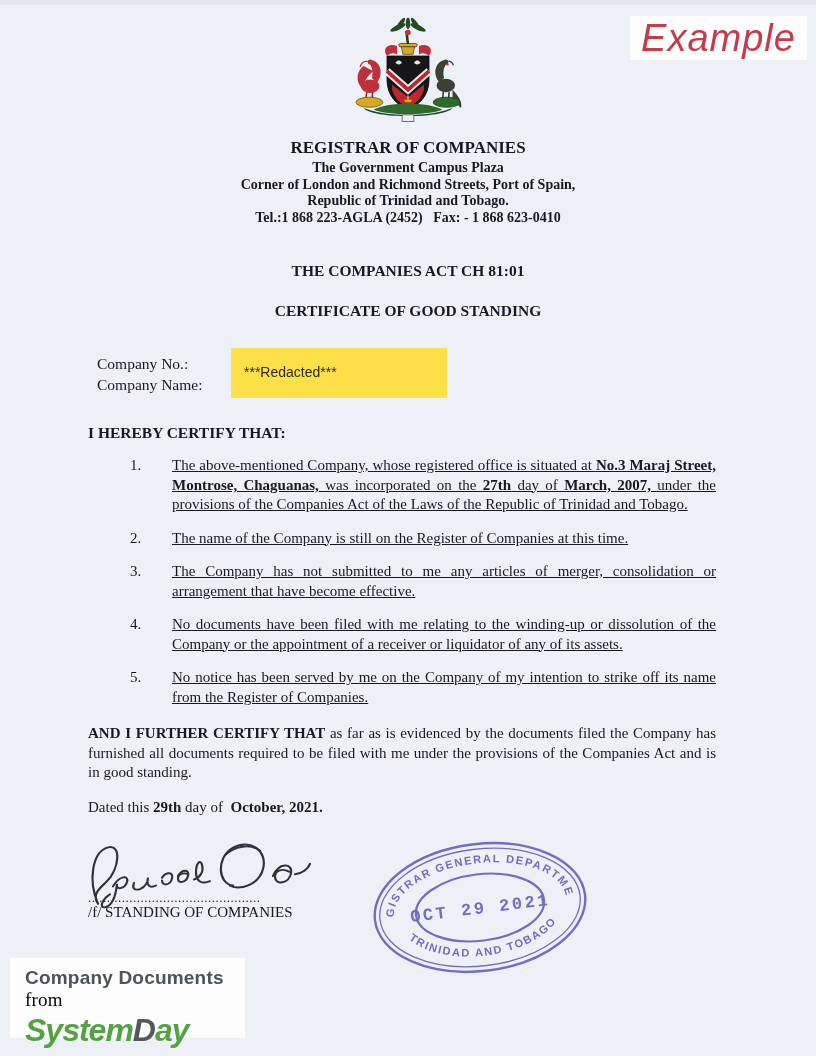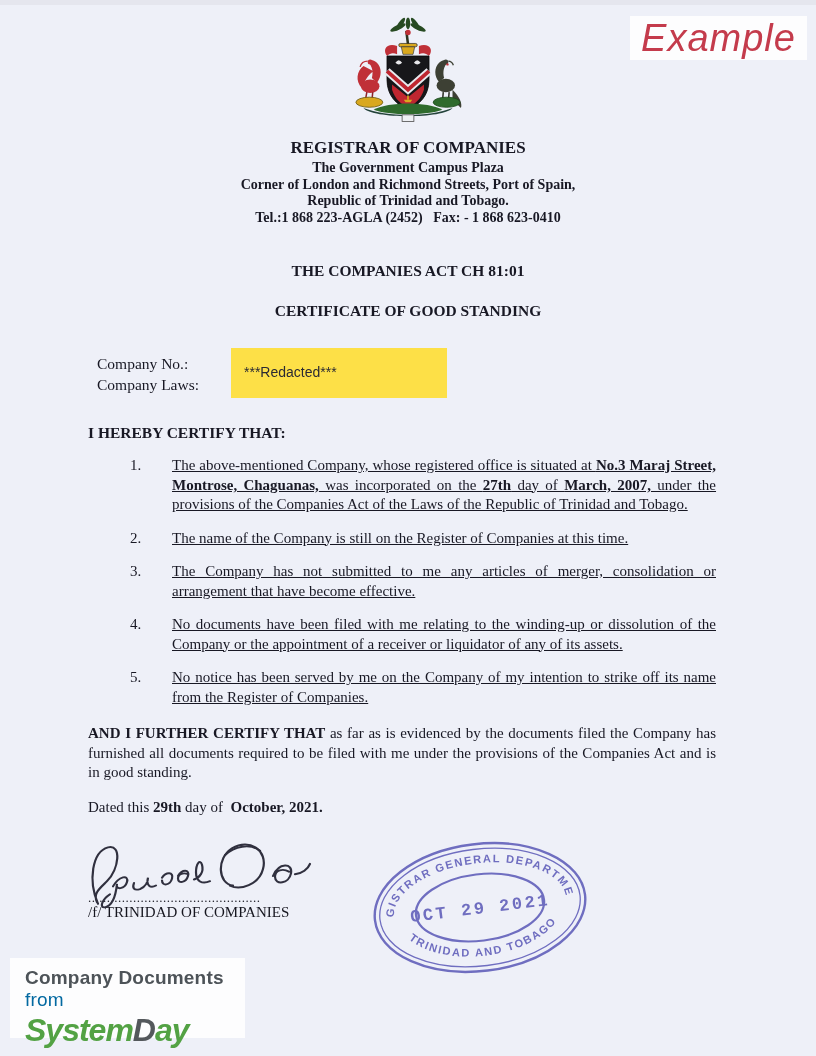--- a/index.html
+++ b/index.html
@@ -62,21 +62,21 @@
   .stamp-wrap svg { width:100%; height:100%; }
   .stamp-arc { font-family:"Liberation Sans", sans-serif; font-size:11px; letter-spacing:1.6px; font-weight:bold; }
   .stamp-date { font-family:"Liberation Mono", monospace; font-size:17px; letter-spacing:2.5px; font-weight:bold; }
 
   .footer-logo {
     position:absolute; left:10px; top:958px; width:235px; height:80px;
     background:#fdfdfe; padding:9px 0 0 15px;
     font-family:"Liberation Sans", sans-serif;
   }
   .fl-line1 { font-size:19px; color:#4d5358; font-weight:bold; letter-spacing:0.2px; }
-  .fl-line1 .lite { color:#0369a1; font-weight:normal; }
+  .fl-line1 .lite { color:#000000; font-weight:normal;font-family:Liberation Serif, serif; }
   .fl-brand { font-size:32px; font-style:italic; font-weight:bold; letter-spacing:-1px; margin-top:1px; }
   .fl-brand .g { color:#53a244; }
   .fl-brand .d { color:#54585c; }
 </style>
 </head>
 <body>
 
 <div class="page">
   <div class="top-strip"></div>
 
@@ -145,21 +145,21 @@
     <div class="hline">Republic of Trinidad and Tobago.</div>
     <div class="hline">Tel.:1 868 223-AGLA (2452)&nbsp;&nbsp;&nbsp;Fax: - 1 868 623-0410</div>
   </div>
 
   <div class="title act">THE COMPANIES ACT CH 81:01</div>
   <div class="title cert">CERTIFICATE OF GOOD STANDING</div>
 
   <div class="company-row">
     <div class="company-labels">
       <div>Company No.:</div>
-      <div>Company Laws:</div>
+      <div>Company Name:</div>
     </div>
     <div class="company-box">
       <span class="val">***Redacted***</span>
     </div>
   </div>
 
   <div class="certify-heading">I HEREBY CERTIFY THAT:</div>
 
   <div class="item">
     <span class="num">1.</span>
@@ -199,21 +199,21 @@
         <path d="M80,48 C84,41 92,41 90,49 C88,57 80,58 80,51"></path>
         <path d="M96,46 C100,38 108,38 106,46 C104,54 96,55 96,49 C96,43 102,42 106,44"></path>
         <path d="M112,50 C118,48 122,41 120,33 C118,26 114,32 114,42 C114,52 120,56 128,52"></path>
         <path d="M151,57 C136,55 134,26 150,14 C168,2 186,17 181,38 C177,56 158,63 148,57"></path>
         <path d="M143,22 C152,12 168,8 178,17"></path>
         <path d="M191,46 C197,30 211,31 209,43 C207,55 193,57 193,47 C193,39 201,37 207,41"></path>
         <path d="M213,44 C220,43 226,38 228,32"></path>
       </g>
     </svg>
     <div class="sig-dots">..............................................</div>
-    <div class="sig-title">/f/ TRINIDAD OF COMPANIES</div>
+    <div class="sig-title">/f/ STANDING OF COMPANIES</div>
   </div>
 
   <div class="stamp-wrap">
     <svg viewBox="0 0 216 132" aria-hidden="true">
       <defs>
         <path id="arcTop" d="M 22,66 A 86,44 0 0 1 194,66"></path>
         <path id="arcBot" d="M 24,66 A 84,48 0 0 0 192,66"></path>
       </defs>
       <g fill="none" stroke="#6866bd">
         <ellipse cx="108" cy="66" rx="105" ry="63" stroke-width="2.4"></ellipse>

